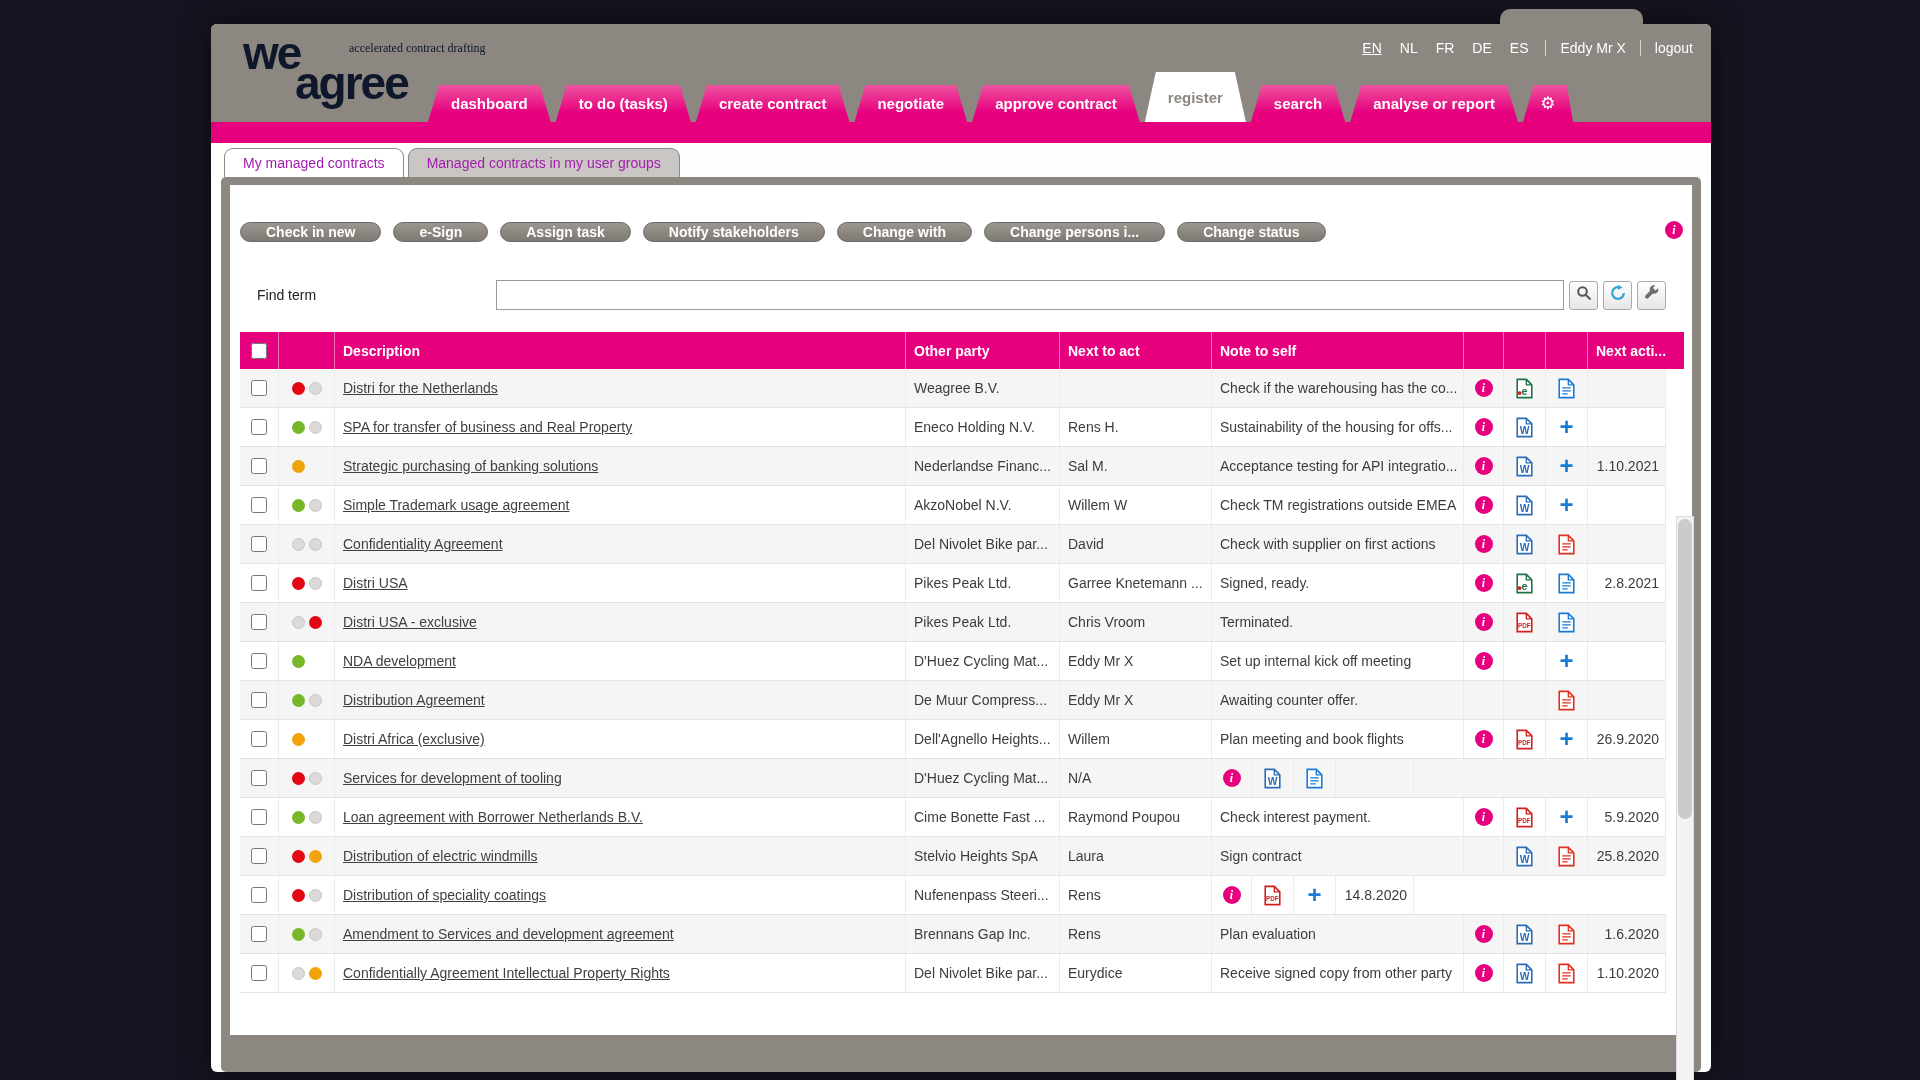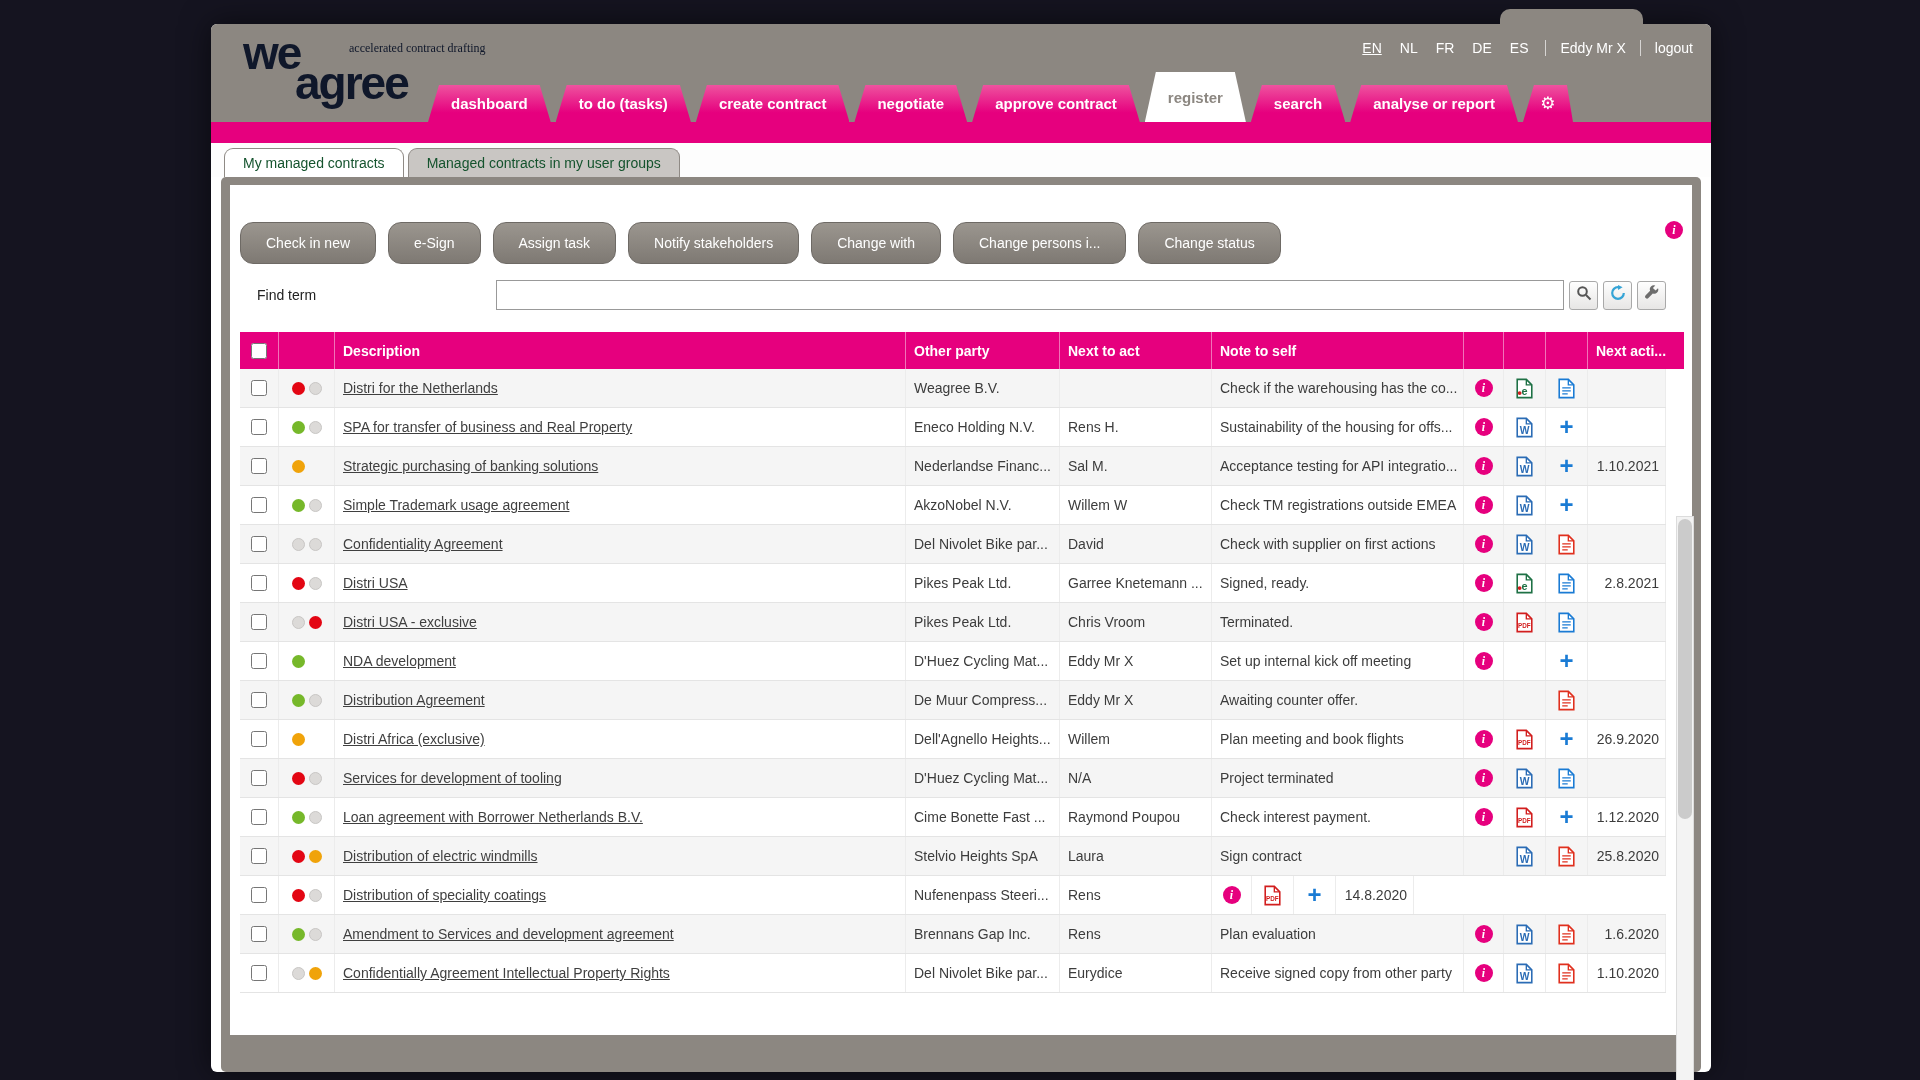--- a/index.html
+++ b/index.html
@@ -24,29 +24,29 @@
   .navtab{height:37px;margin-left:5px;padding:0 23px;display:flex;align-items:center;justify-content:center;
     background:linear-gradient(180deg,#ee539f 0%,#e6007e 75%);color:#fff;font-size:15px;font-weight:bold;
     clip-path:polygon(11px 0,calc(100% - 11px) 0,100% 100%,0 100%);cursor:pointer;white-space:nowrap;}
   .navtab.active{height:50px;background:#fff;color:#8c8781;}
   .geartab{height:37px;margin-left:5px;width:50px;display:flex;align-items:center;justify-content:center;
     background:linear-gradient(180deg,#ee539f 0%,#e6007e 75%);color:#fff;font-size:17px;
     clip-path:polygon(11px 0,calc(100% - 6px) 0,100% 100%,0 100%);cursor:pointer;}
   .pinkbar{height:21px;background:#e6007e;}
   
   .subtabs{height:34px;background:#fdfdfd;display:flex;align-items:flex-end;padding-left:13px;gap:4px;}
-  .subtab{height:29px;padding:10px 18px;display:flex;align-items:center;font-size:14px;color:#14532d;
+  .subtab{height:29px;padding:10px 18px;display:flex;align-items:center;font-size:14px;color:#a21caf;
     border:1px solid #8f8a85;border-bottom:none;border-radius:9px 9px 0 0;background:#c9c6c3;cursor:pointer;}
   .subtab.active{background:#fff;}
   
   .panel{margin:0 10px;height:895px;background:#8c8781;border-radius:5px;padding:8px 9px 0;}
   .content{position:relative;height:850px;background:#fff;}
   .toolbar{position:absolute;left:10px;top:37px;display:flex;gap:12px;}
-  .tbtn{height:42px;padding:0 25px;background:linear-gradient(180deg,#9b968f,#7e7973);
-    border:1px solid #6e6a65;border-radius:13px;color:#fff;font-size:14px;font-weight:normal;
+  .tbtn{height:20px;padding:0 25px;background:linear-gradient(180deg,#9b968f,#7e7973);
+    border:1px solid #6e6a65;border-radius:13px;color:#fff;font-size:14px;font-weight:bold;
     display:flex;align-items:center;cursor:pointer;white-space:nowrap;}
   .info-dot{width:18px;height:18px;border-radius:50%;background:#e6007e;color:#fff;
     display:flex;align-items:center;justify-content:center;
     font-family:"Liberation Serif","DejaVu Serif",serif;font-style:italic;font-weight:bold;font-size:12px;cursor:pointer;}
   .info-big{position:absolute;right:9px;top:36px;}
   .findrow{position:absolute;top:95px;left:27px;right:26px;display:flex;align-items:center;}
   .find-label{width:239px;font-size:14px;color:#222;}
   .find-input{flex:1;height:30px;border:1px solid #999;padding:0 8px;font-size:14px;background:#fff;outline:none;}
   .find-btn{width:29px;height:29px;margin-left:5px;background:linear-gradient(#fefefe,#e7e6e5);
     border:1px solid #a9a9a9;border-radius:3px;display:flex;align-items:center;justify-content:center;cursor:pointer;}
@@ -521,21 +521,20 @@
               </div>
               <div class="td col-status">
                 <span class="dot dot-red"></span>
                 <span class="dot dot-gray"></span>
               </div>
               <div class="td col-desc">
                 <a class="rowlink">Services for development of tooling</a>
               </div>
               <div class="td col-party">D'Huez Cycling Mat...</div>
               <div class="td col-act">N/A</div>
-              <div class="td col-note">Project terminated</div>
               <div class="td col-info">
                 <span class="info-dot">i</span>
               </div>
               <div class="td col-doc">
                 <span class="fileicon">
                   <svg width="17" height="21" viewBox="0 0 14 17" font-family="Liberation Sans, sans-serif">
                     <path d="M1 1 h7.5 L13 5.5 V16 H1 Z" fill="#fff" stroke="#2b6cb5" stroke-width="1.3"></path>
                     <path d="M8.5 1 V5.5 H13" fill="none" stroke="#2b6cb5" stroke-width="1.1"></path>
                     <text x="3" y="13.8" font-size="8.5" font-weight="bold" fill="#2b6cb5">W</text>
                   </svg>
@@ -574,21 +573,21 @@
                   <svg width="17" height="21" viewBox="0 0 14 17" font-family="Liberation Sans, sans-serif">
                     <path d="M1 1 h7.5 L13 5.5 V16 H1 Z" fill="#fff" stroke="#d21e1e" stroke-width="1.3"></path>
                     <path d="M8.5 1 V5.5 H13" fill="none" stroke="#d21e1e" stroke-width="1.1"></path>
                     <text x="1.7" y="13.2" font-size="5.2" font-weight="bold" fill="#d21e1e">PDF</text>
                   </svg>
                 </span>
               </div>
               <div class="td col-action">
                 <span class="plus">+</span>
               </div>
-              <div class="td col-date">1.12.2020</div>
+              <div class="td col-date">5.9.2020</div>
             </div>
             <div class="trow">
               <div class="td col-check">
                 <input type="checkbox" style="">
               </div>
               <div class="td col-status">
                 <span class="dot dot-red"></span>
                 <span class="dot dot-orange"></span>
               </div>
               <div class="td col-desc">

